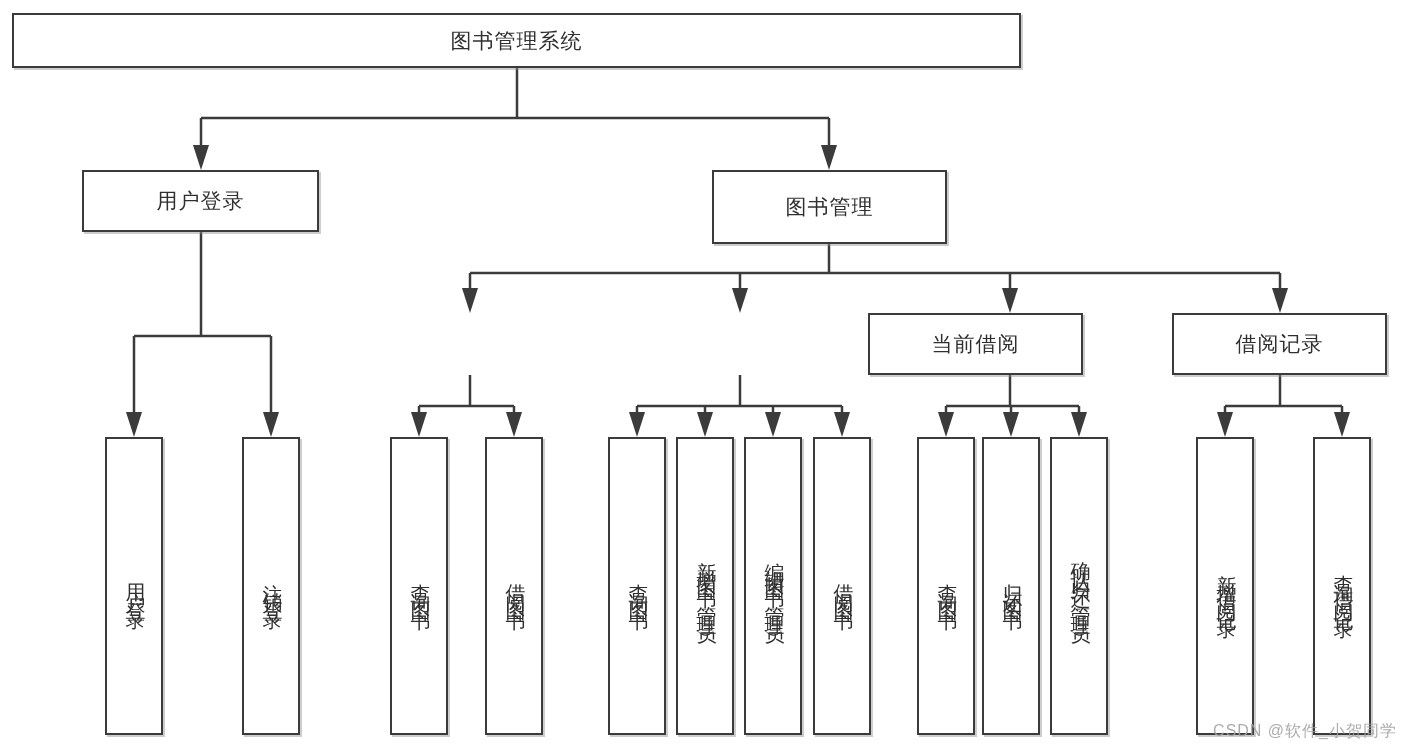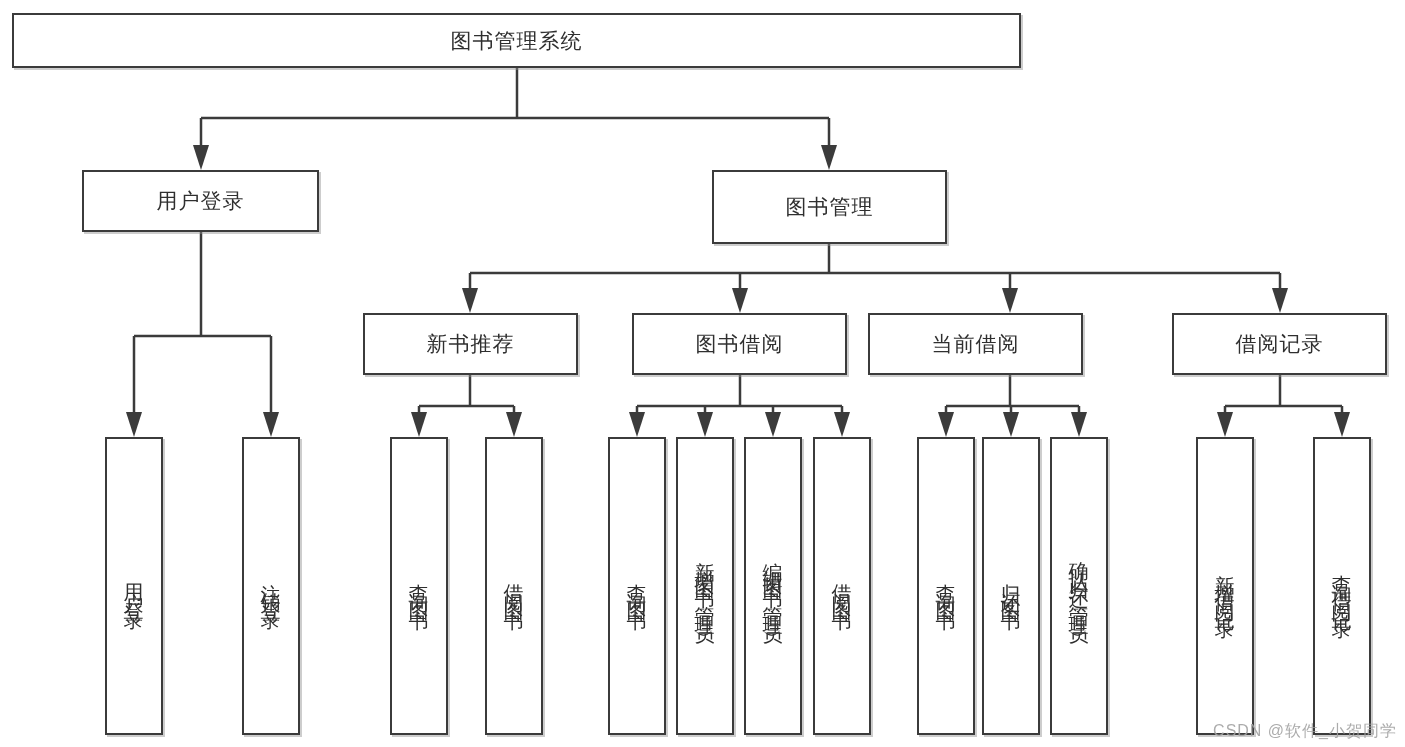--- a/index.html
+++ b/index.html
@@ -19,20 +19,21 @@
   .node {
     position: absolute;
     box-sizing: border-box;
     background: #ffffff;
     border: 2.5px solid #3b3b3b;
     box-shadow: 2px 2px 0 rgba(145,145,145,0.45);
     display: flex;
     align-items: center;
     justify-content: center;
     color: #2f2f2f;
+    font-family: Liberation Mono, monospace;
   }
   .hbox .label {
     font-size: 21px;
     letter-spacing: 1px;
     white-space: nowrap;
   }
   .vbox .label {
     writing-mode: vertical-lr;
     text-orientation: mixed;
     font-size: 20px;
@@ -126,26 +127,20 @@
     <span class="label">图书管理系统</span>
   </div>
 
   <div class="node hbox" style="left:82px; top:170px; width:237px; height:62px;">
     <span class="label">用户登录</span>
   </div>
   <div class="node hbox" style="left:712px; top:170px; width:235px; height:74px;">
     <span class="label">图书管理</span>
   </div>
 
-  <div class="node hbox" style="left:363px; top:313px; width:215px; height:62px;">
-    <span class="label">新书推荐</span>
-  </div>
-  <div class="node hbox" style="left:632px; top:313px; width:215px; height:62px;">
-    <span class="label">图书借阅</span>
-  </div>
   <div class="node hbox" style="left:868px; top:313px; width:215px; height:62px;">
     <span class="label">当前借阅</span>
   </div>
   <div class="node hbox" style="left:1172px; top:313px; width:215px; height:62px;">
     <span class="label">借阅记录</span>
   </div>
 
   <div class="node vbox" style="left:105px; top:437px; width:58px; height:298px;">
     <span class="label">用户登录</span>
   </div>

